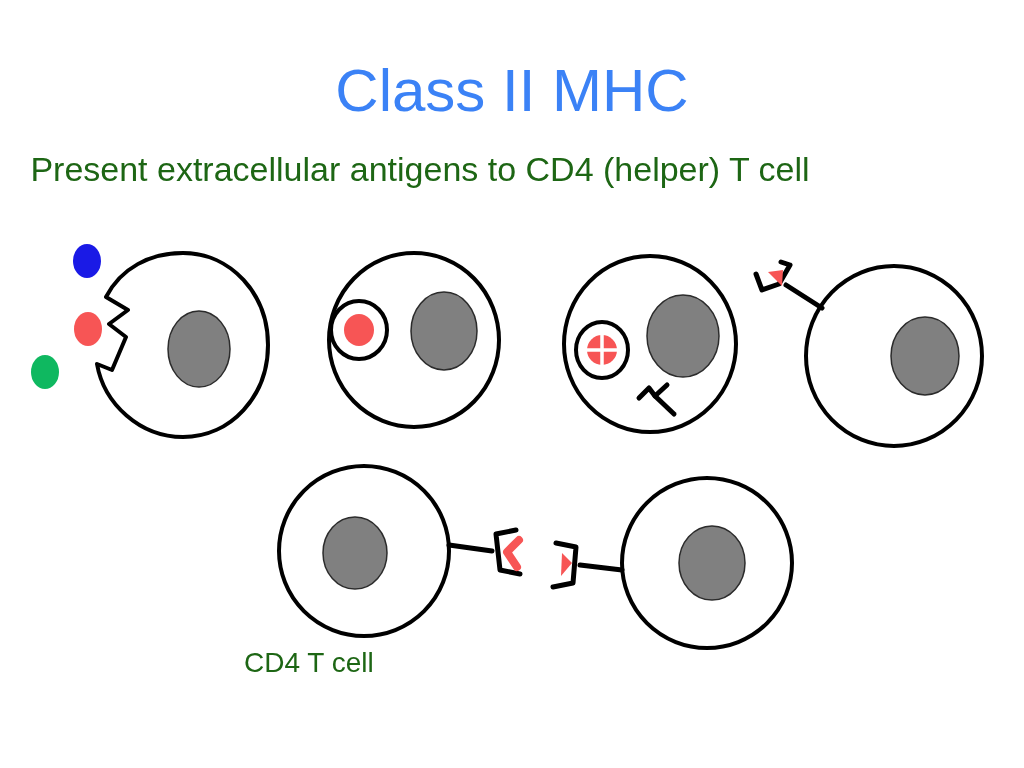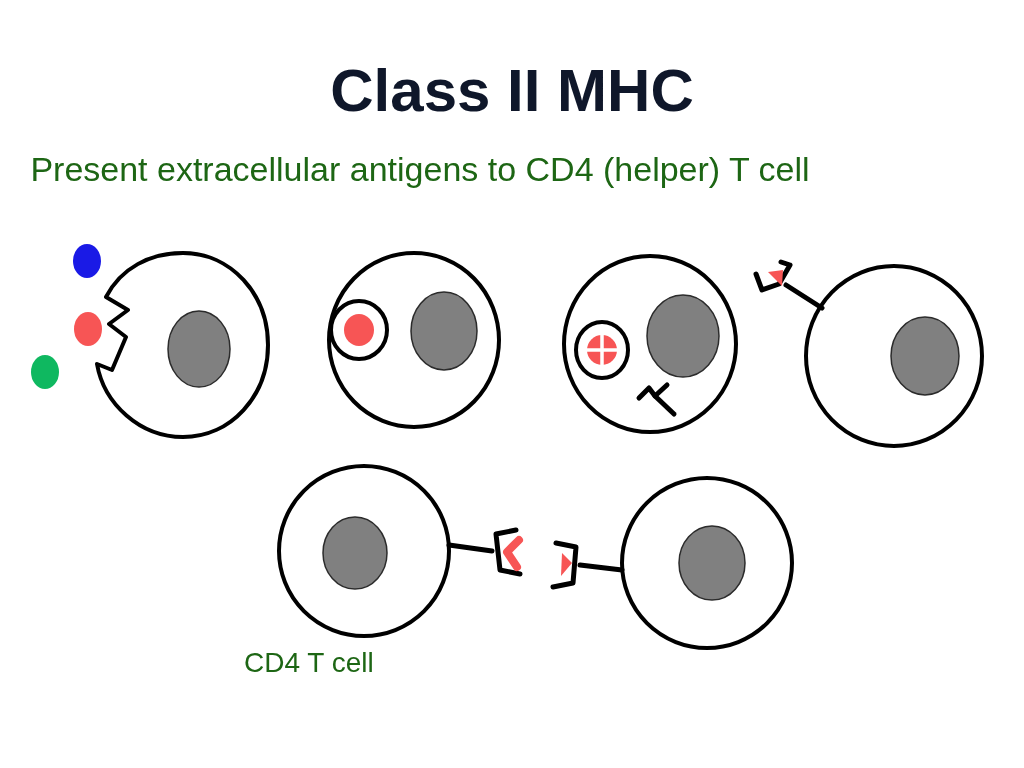--- a/index.html
+++ b/index.html
@@ -22,22 +22,22 @@
     background: #ffffff;
   }
   .title {
     position: absolute;
     left: 0;
     top: 58px;
     width: 1024px;
     text-align: center;
     font-size: 60px;
     line-height: 66px;
-    color: #0f172a;
-    font-weight: bold;
+    color: #3b82f6;
+    font-weight: normal;
     letter-spacing: 0px;
     white-space: nowrap;
   }
   .subtitle {
     position: absolute;
     left: 0;
     top: 148px;
     width: 840px;
     text-align: center;
     font-size: 34px;

